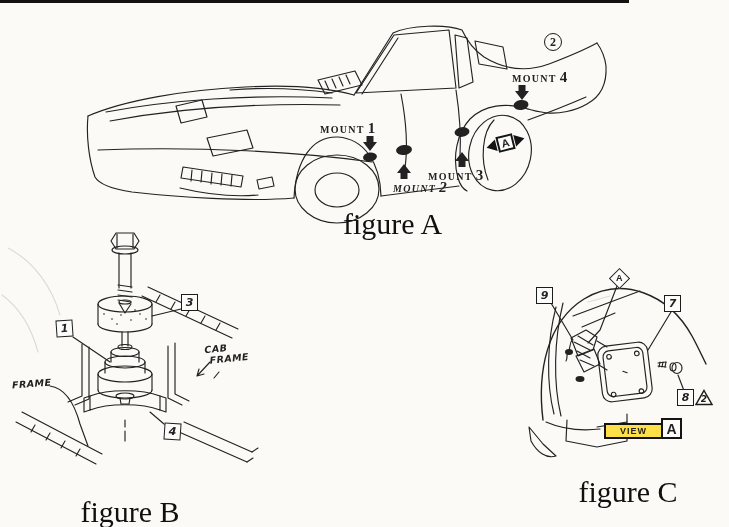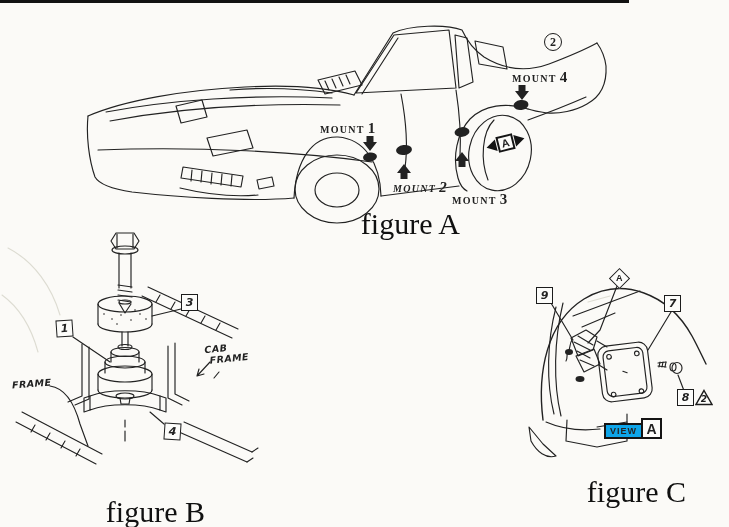--- a/index.html
+++ b/index.html
@@ -16,21 +16,21 @@
   }
   svg.fig .solid { fill:currentColor; stroke:none; }
   svg.fig .thick { stroke-width:1.7; }
   svg.fig .faint { stroke:#dddcd2; }
   svg.fig .dot { fill:currentColor; stroke:none; }
 
   .mount-label { position:absolute; white-space:nowrap; font-weight:bold; line-height:1; }
   .mount-name { font-size:10px; letter-spacing:1.3px;text-align:center; }
   .mount-num  { font-size:15px; margin-left:3px; }
 
-  .caption { position:absolute; font-size:30px; text-align:right; color:#101010; line-height:1; }
+  .caption { position:absolute; font-size:30px; text-align:center; color:#101010; line-height:1; }
 
   .circle-num {
     position:absolute; width:18px; height:18px; border:1.5px solid #1c1c1c; border-radius:50%;
     display:flex; align-items:center; justify-content:center;
     font-size:12px; font-weight:bold; line-height:1;
   }
   .callout-box {
     position:absolute; width:17px; height:17px; border:1.7px solid #1c1c1c; background:#fcfcfa;
     display:flex; align-items:center; justify-content:center;
     font-family:"DejaVu Sans", sans-serif; font-style:italic; font-weight:bold; font-size:11px; line-height:1;
@@ -47,21 +47,21 @@
   }
   .tri-left  { width:0; height:0; border-top:6px solid transparent; border-bottom:6px solid transparent; border-right:10px solid #141414; margin-right:1px; }
   .tri-right { width:0; height:0; border-top:6px solid transparent; border-bottom:6px solid transparent; border-left:10px solid #141414; margin-left:1px; }
 
   .subtitle {
     position:absolute; font-weight:bold; font-size:12.5px; letter-spacing:0.4px;
     border-bottom:2px solid #141414; padding:0 4px 2px; line-height:1; white-space:nowrap;
   }
   .view-marker { position:absolute; display:flex; align-items:flex-end; }
   .view-word {
-    border:2px solid #141414; background:#0ea5e9; height:16px; padding:0 4px;
+    border:2px solid #141414; background:#fde047; height:16px; padding:0 14px;
     display:flex; align-items:center; font-family:"Liberation Sans", sans-serif;
     font-weight:bold; font-size:9px; letter-spacing:1px; line-height:1;
   }
   .view-letter {
     border:2px solid #141414; background:#fcfcfa; width:21px; height:21px; margin-left:-2px;
     display:flex; align-items:center; justify-content:center;
     font-family:"Liberation Sans", sans-serif; font-weight:bold; font-size:14px; line-height:1;
   }
   .diamond {
     position:absolute; width:15px; height:15px; border:1.6px solid #1c1c1c; background:#fcfcfa;
@@ -145,21 +145,21 @@
   <div class="circle-num" style="left:544px; top:33px;">
     <span>2</span>
   </div>
 
   <div class="mount-label" style="left:320px; top:120px;">
     <span class="mount-name">MOUNT</span><span class="mount-num">1</span>
   </div>
   <div class="mount-label" style="left:393px; top:179px;font-style:italic;">
     <span class="mount-name">MOUNT</span><span class="mount-num">2</span>
   </div>
-  <div class="mount-label" style="left:452px; top:167px;margin-top:24px;">
+  <div class="mount-label" style="left:428px; top:167px;">
     <span class="mount-name">MOUNT</span><span class="mount-num">3</span>
   </div>
   <div class="mount-label" style="left:512px; top:69px;">
     <span class="mount-name">MOUNT</span><span class="mount-num">4</span>
   </div>
 
   <div class="a-marker" style="left:486px; top:135px;">
     <span class="tri-left"></span>
     <span class="a-box">A</span>
     <span class="tri-right"></span>
@@ -305,15 +305,15 @@
       <polygon points="9,1.5 17,15.5 1,15.5" fill="#fcfcfa" stroke="#1c1c1c" stroke-width="1.5"></polygon>
       <text x="9" y="13" text-anchor="middle" font-size="9" font-weight="bold" font-style="italic" font-family="DejaVu Sans, sans-serif" fill="#1c1c1c">2</text>
     </svg>
   </div>
 
   <div class="view-marker" style="left:604px; top:418px;">
     <span class="view-word">VIEW</span>
     <span class="view-letter">A</span>
   </div>
 
-  <div class="caption" style="left:536px; top:477px; width:150px;">figure C</div>
+  <div class="caption" style="left:553px; top:477px; width:150px;">figure C</div>
 
 </div>
 
 </body></html>

